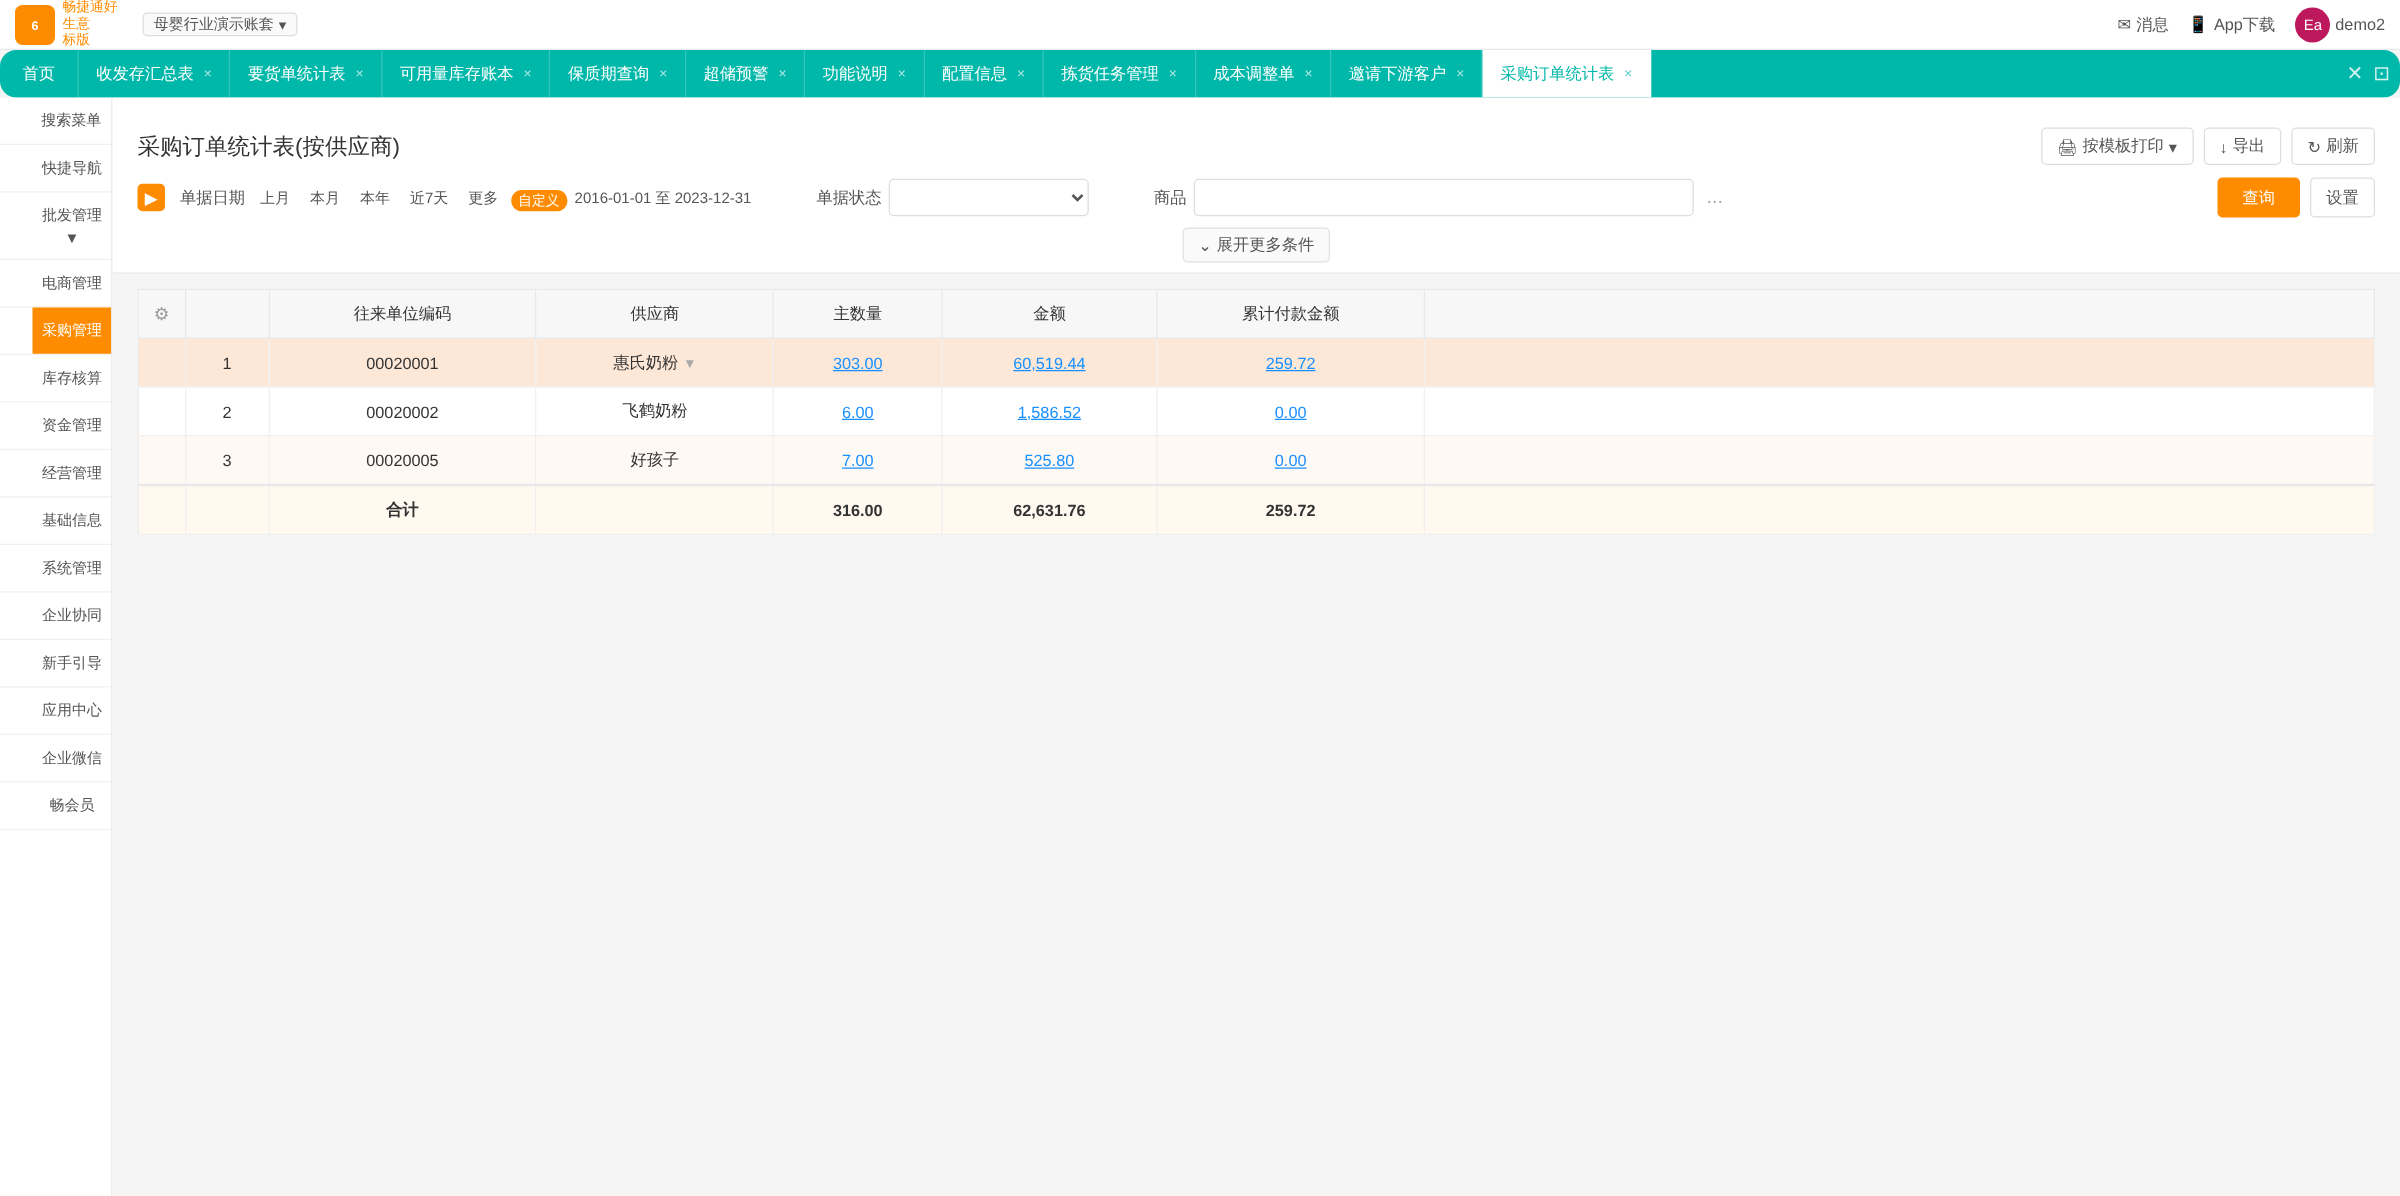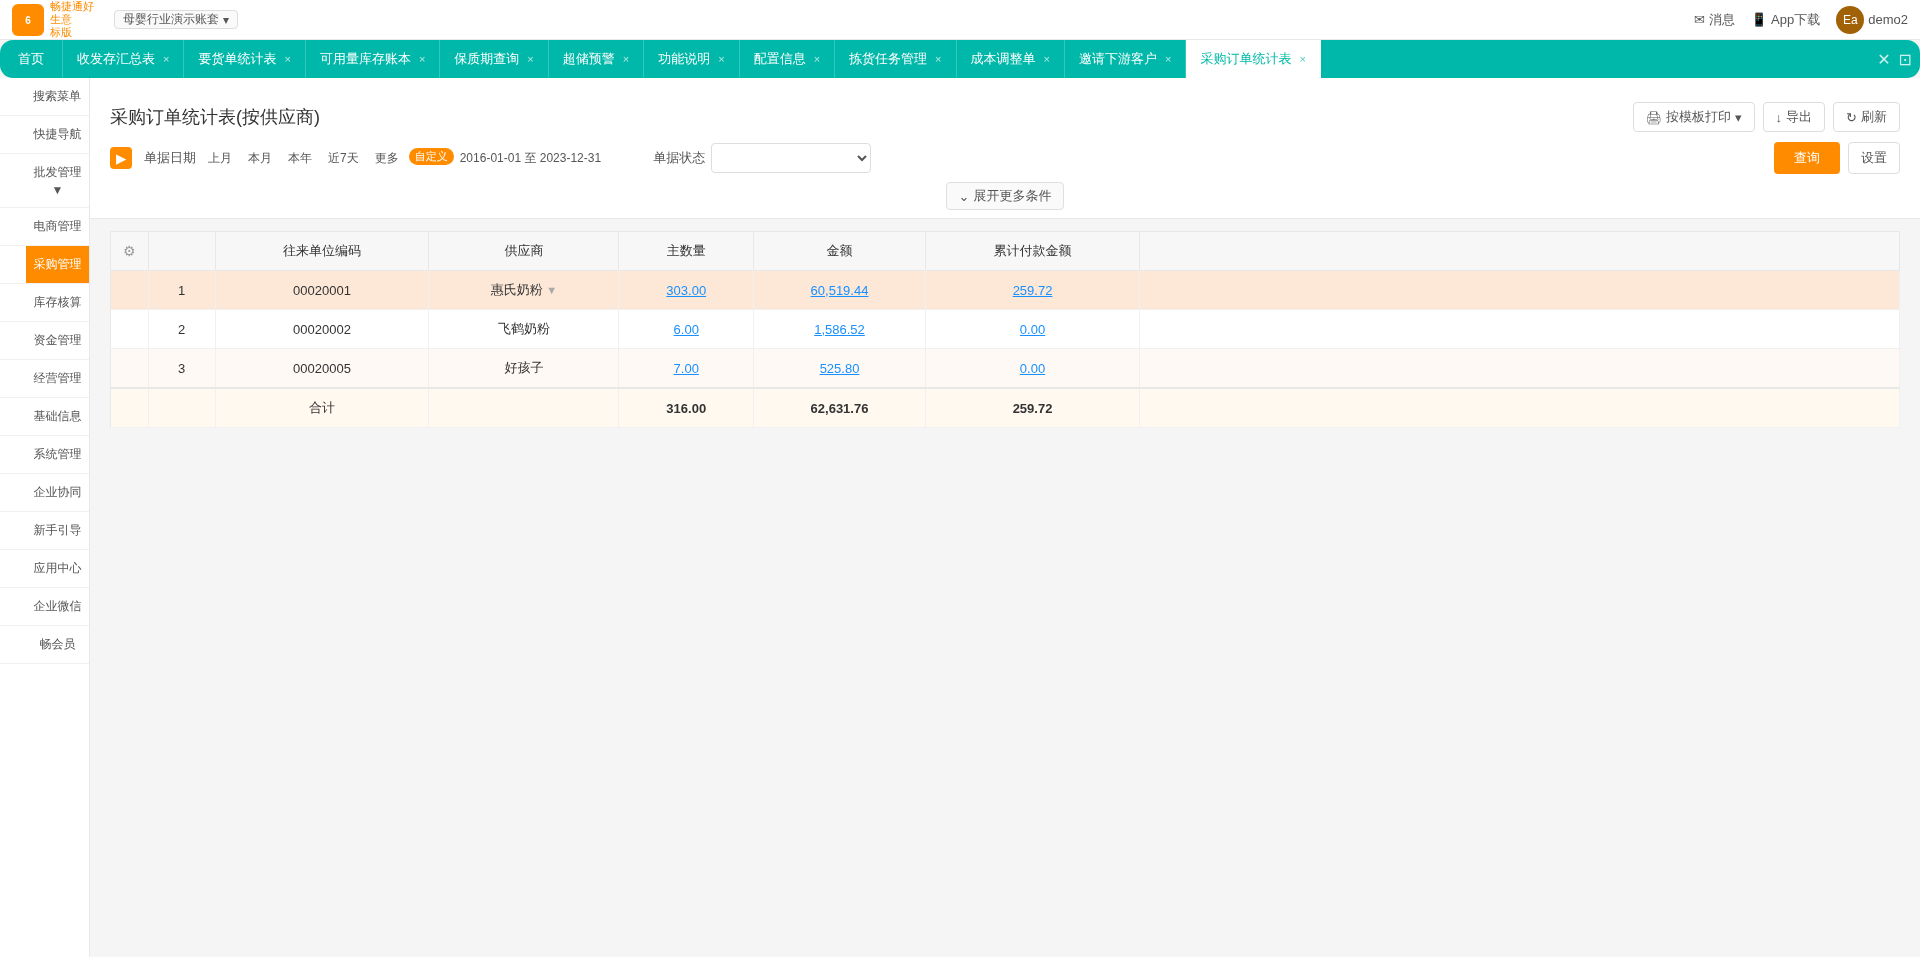--- a/index.html
+++ b/index.html
@@ -7,21 +7,21 @@
 
     
     .top-bar { height: 40px; background: #fff; display: flex; align-items: center; padding: 0 12px; border-bottom: 1px solid #e8e8e8; gap: 8px; flex-shrink: 0; }
     .logo-area { display: flex; align-items: center; gap: 6px; width: 90px; }
     .logo-icon { width: 32px; height: 32px; background: #ff8c00; border-radius: 6px; display: flex; align-items: center; justify-content: center; color: #fff; font-size: 10px; font-weight: bold; flex-shrink: 0; }
     .logo-text { font-size: 11px; color: #ff8c00; line-height: 1.2; }
     .workspace-selector { display: flex; align-items: center; gap: 4px; padding: 0 8px; border: 1px solid #ddd; border-radius: 4px; cursor: pointer; font-size: 12px; color: #555; background: #fafafa; margin-left: 4px; }
     .workspace-selector span { color: #555; }
     .top-right { margin-left: auto; display: flex; align-items: center; gap: 16px; }
     .top-right-item { display: flex; align-items: center; gap: 4px; font-size: 13px; color: #555; cursor: pointer; }
-    .user-avatar { width: 28px; height: 28px; border-radius: 50%; background: #a16207; display: flex; align-items: center; justify-content: center; color: #fff; font-size: 12px; }
+    .user-avatar { width: 28px; height: 28px; border-radius: 50%; background: #be185d; display: flex; align-items: center; justify-content: center; color: #fff; font-size: 12px; }
 
     
     .nav-tabs { height: 38px; background: #00b8a9; display: flex; align-items: center; flex-shrink: 0; overflow: hidden; border-radius: 13px; }
     .nav-tab { display: flex; align-items: center; gap: 4px; padding: 0 14px; height: 38px; color: #fff; font-size: 13px; cursor: pointer; white-space: nowrap; border-right: 1px solid rgba(255,255,255,0.2); }
     .nav-tab.home { padding: 0 18px; font-weight: 500; }
     .nav-tab .close-btn { font-size: 11px; opacity: 0.7; margin-left: 4px; }
     .nav-tab.active { background: #fff; color: #00b8a9; border-bottom: none; }
     .nav-tab.active .close-btn { color: #00b8a9; }
     .nav-tabs-right { margin-left: auto; display: flex; align-items: center; padding: 0 8px; gap: 8px; }
     .nav-tabs-right-btn { color: #fff; cursor: pointer; font-size: 16px; opacity: 0.8; }
@@ -47,21 +47,21 @@
     .header-actions { display: flex; align-items: center; gap: 8px; }
     .btn-print { display: flex; align-items: center; gap: 4px; padding: 5px 12px; border: 1px solid #ddd; border-radius: 4px; background: #fff; cursor: pointer; font-size: 13px; color: #555; }
     .btn-export { display: flex; align-items: center; gap: 4px; padding: 5px 12px; border: 1px solid #ddd; border-radius: 4px; background: #fff; cursor: pointer; font-size: 13px; color: #555; }
     .btn-refresh { display: flex; align-items: center; gap: 4px; padding: 5px 12px; border: 1px solid #ddd; border-radius: 4px; background: #fff; cursor: pointer; font-size: 13px; color: #555; }
 
     
     .filter-area { padding: 10px 20px; background: #fff; border-bottom: 1px solid #e8e8e8; flex-shrink: 0; }
     .filter-row { display: flex; align-items: center; gap: 12px; flex-wrap: wrap; }
     .filter-item { display: flex; align-items: center; gap: 6px; }
     .filter-label { font-size: 13px; color: #555; white-space: nowrap; }
-    .date-shortcuts { display: flex; gap: 4px; align-items: flex-start; }
+    .date-shortcuts { display: flex; gap: 4px; align-items: flex-end; }
     .date-shortcut { font-size: 12px; color: #555; cursor: pointer; padding: 2px 6px; }
     .date-range { font-size: 12px; color: #555; }
     .date-custom-badge { background: #ff8c00; color: #fff; font-size: 11px; padding: 1px 6px; border-radius: 10px; cursor: pointer; }
     .filter-select { border: 1px solid #ddd; border-radius: 4px; padding: 4px 8px; font-size: 13px; min-width: 160px; height: 30px; color: #555; background: #fff; }
     .filter-input { border: 1px solid #ddd; border-radius: 4px; padding: 4px 8px; font-size: 13px; height: 30px; color: #555; flex: 1; min-width: 200px; }
     .expand-btn { background: #ff8c00; color: #fff; border: none; border-radius: 4px; width: 22px; height: 22px; cursor: pointer; display: flex; align-items: center; justify-content: center; flex-shrink: 0; }
     .query-btn { background: #ff8c00; color: #fff; border: none; border-radius: 4px; padding: 6px 20px; font-size: 13px; cursor: pointer; white-space: nowrap; }
     .settings-btn { background: #fff; color: #555; border: 1px solid #ddd; border-radius: 4px; padding: 6px 12px; font-size: 13px; cursor: pointer; }
     .filter-row-2 { display: flex; align-items: center; justify-content: center; margin-top: 8px; }
     .expand-more-btn { display: flex; align-items: center; gap: 4px; color: #555; font-size: 13px; cursor: pointer; padding: 4px 12px; border: 1px solid #e0e0e0; border-radius: 4px; background: #fafafa; }
@@ -295,20 +295,25 @@
               <span class="date-custom-badge">自定义</span>
             </div>
             <span class="date-range">2016-01-01 至 2023-12-31</span>
           </div>
           <div class="filter-item" style="margin-left: 40px;">
             <span class="filter-label">单据状态</span>
             <select class="filter-select">
               <option value=""></option>
             </select>
           </div>
+          <div class="filter-item" style="margin-left: 40px; flex:1;">
+            <span class="filter-label">商品</span>
+            <input type="text" class="filter-input" style="flex: 1 1 0%; max-width: 400px;">
+            <span style="color:#aaa; cursor:pointer; font-size:16px; margin-left:4px;">...</span>
+          </div>
           <div style="margin-left:auto; display:flex; gap:8px;">
             <button class="query-btn">查询</button>
             <button class="settings-btn">设置</button>
           </div>
         </div>
         <div class="filter-row-2">
           <div class="expand-more-btn">
             <span>⌄</span>
             <span>展开更多条件</span>
           </div>
@@ -365,21 +370,21 @@
     <td style="text-align:center;"><a>7.00</a></td>
     <td style="text-align:center;"><a>525.80</a></td>
     <td style="text-align:center;"><a>0.00</a></td>
     <td></td>
   </tr>
           </tbody>
         <tfoot>
           <tr class="table-footer">
             <td></td>
             <td></td>
-            <td style="text-align:center; font-weight:400;margin-top:20px;">合计</td>
+            <td style="text-align:center; font-weight:700;margin-top:20px;">合计</td>
             <td></td>
             <td style="text-align:center; font-weight:600;" id="footer-quantity">316.00</td>
             <td style="text-align:center; font-weight:600;" id="footer-amount">62,631.76</td>
             <td style="text-align:center; font-weight:600;" id="footer-paid">259.72</td>
             <td></td>
           </tr>
         </tfoot>
       </table>
     </div>
 

